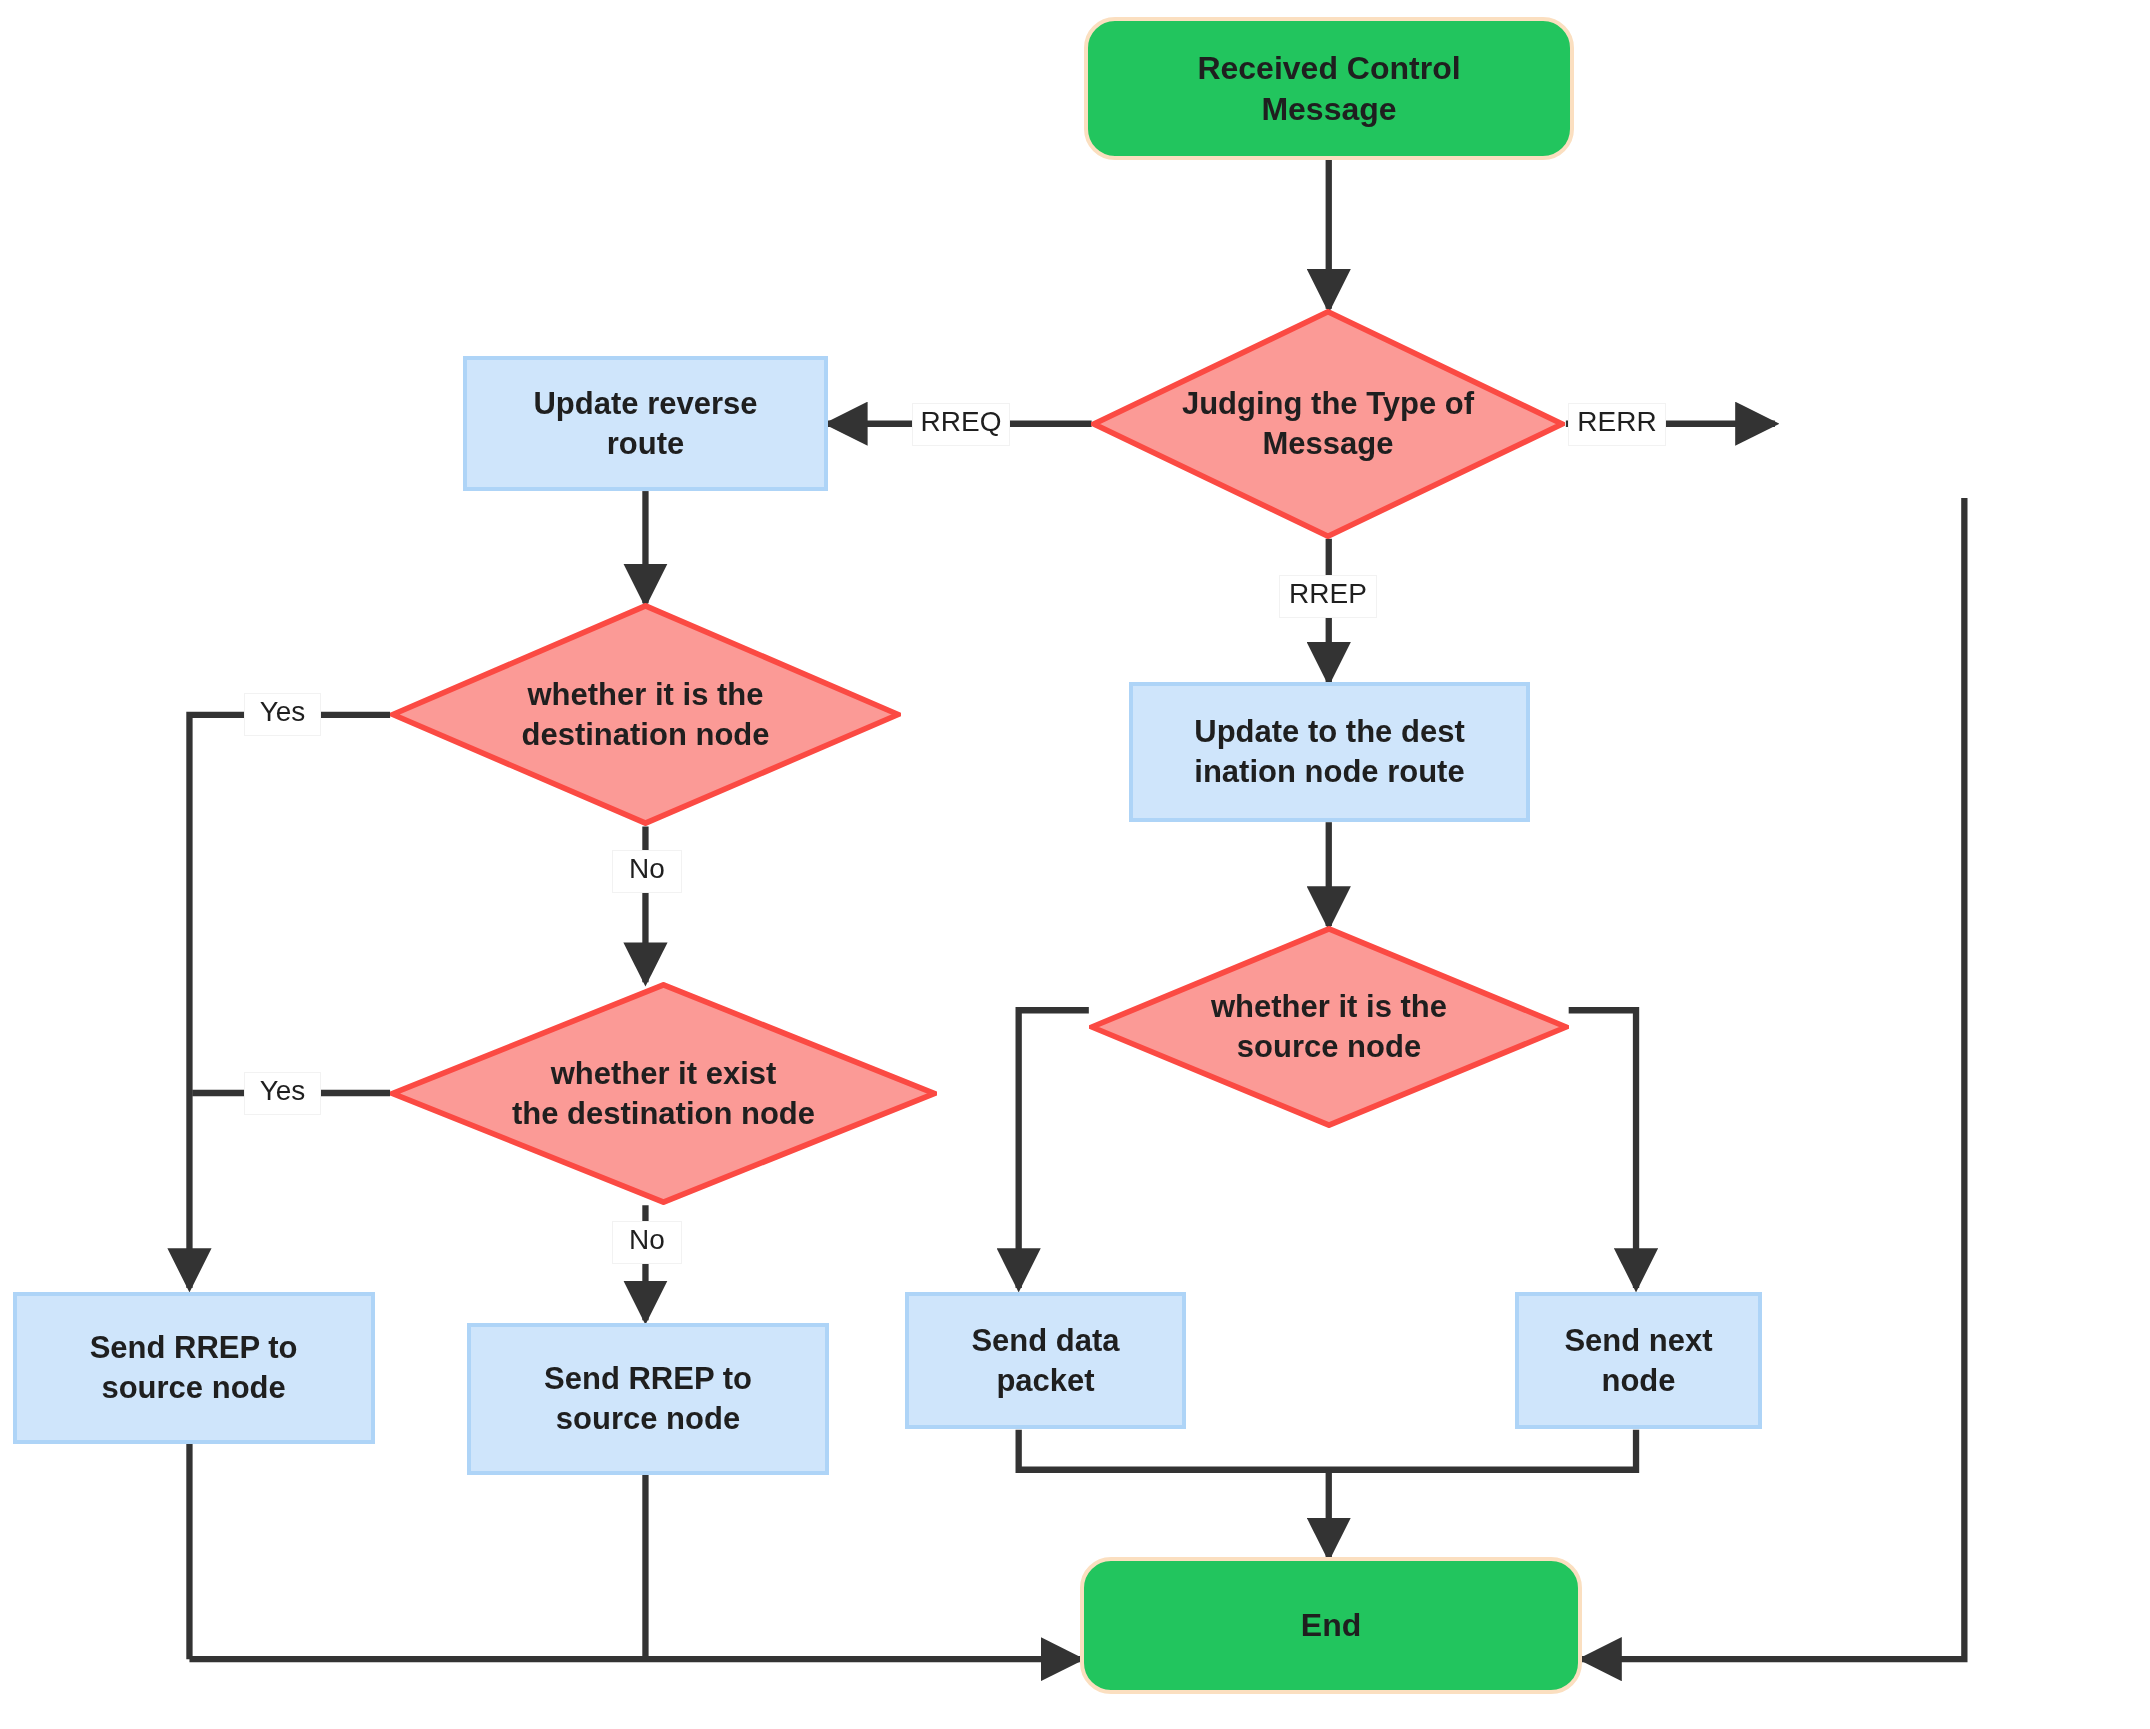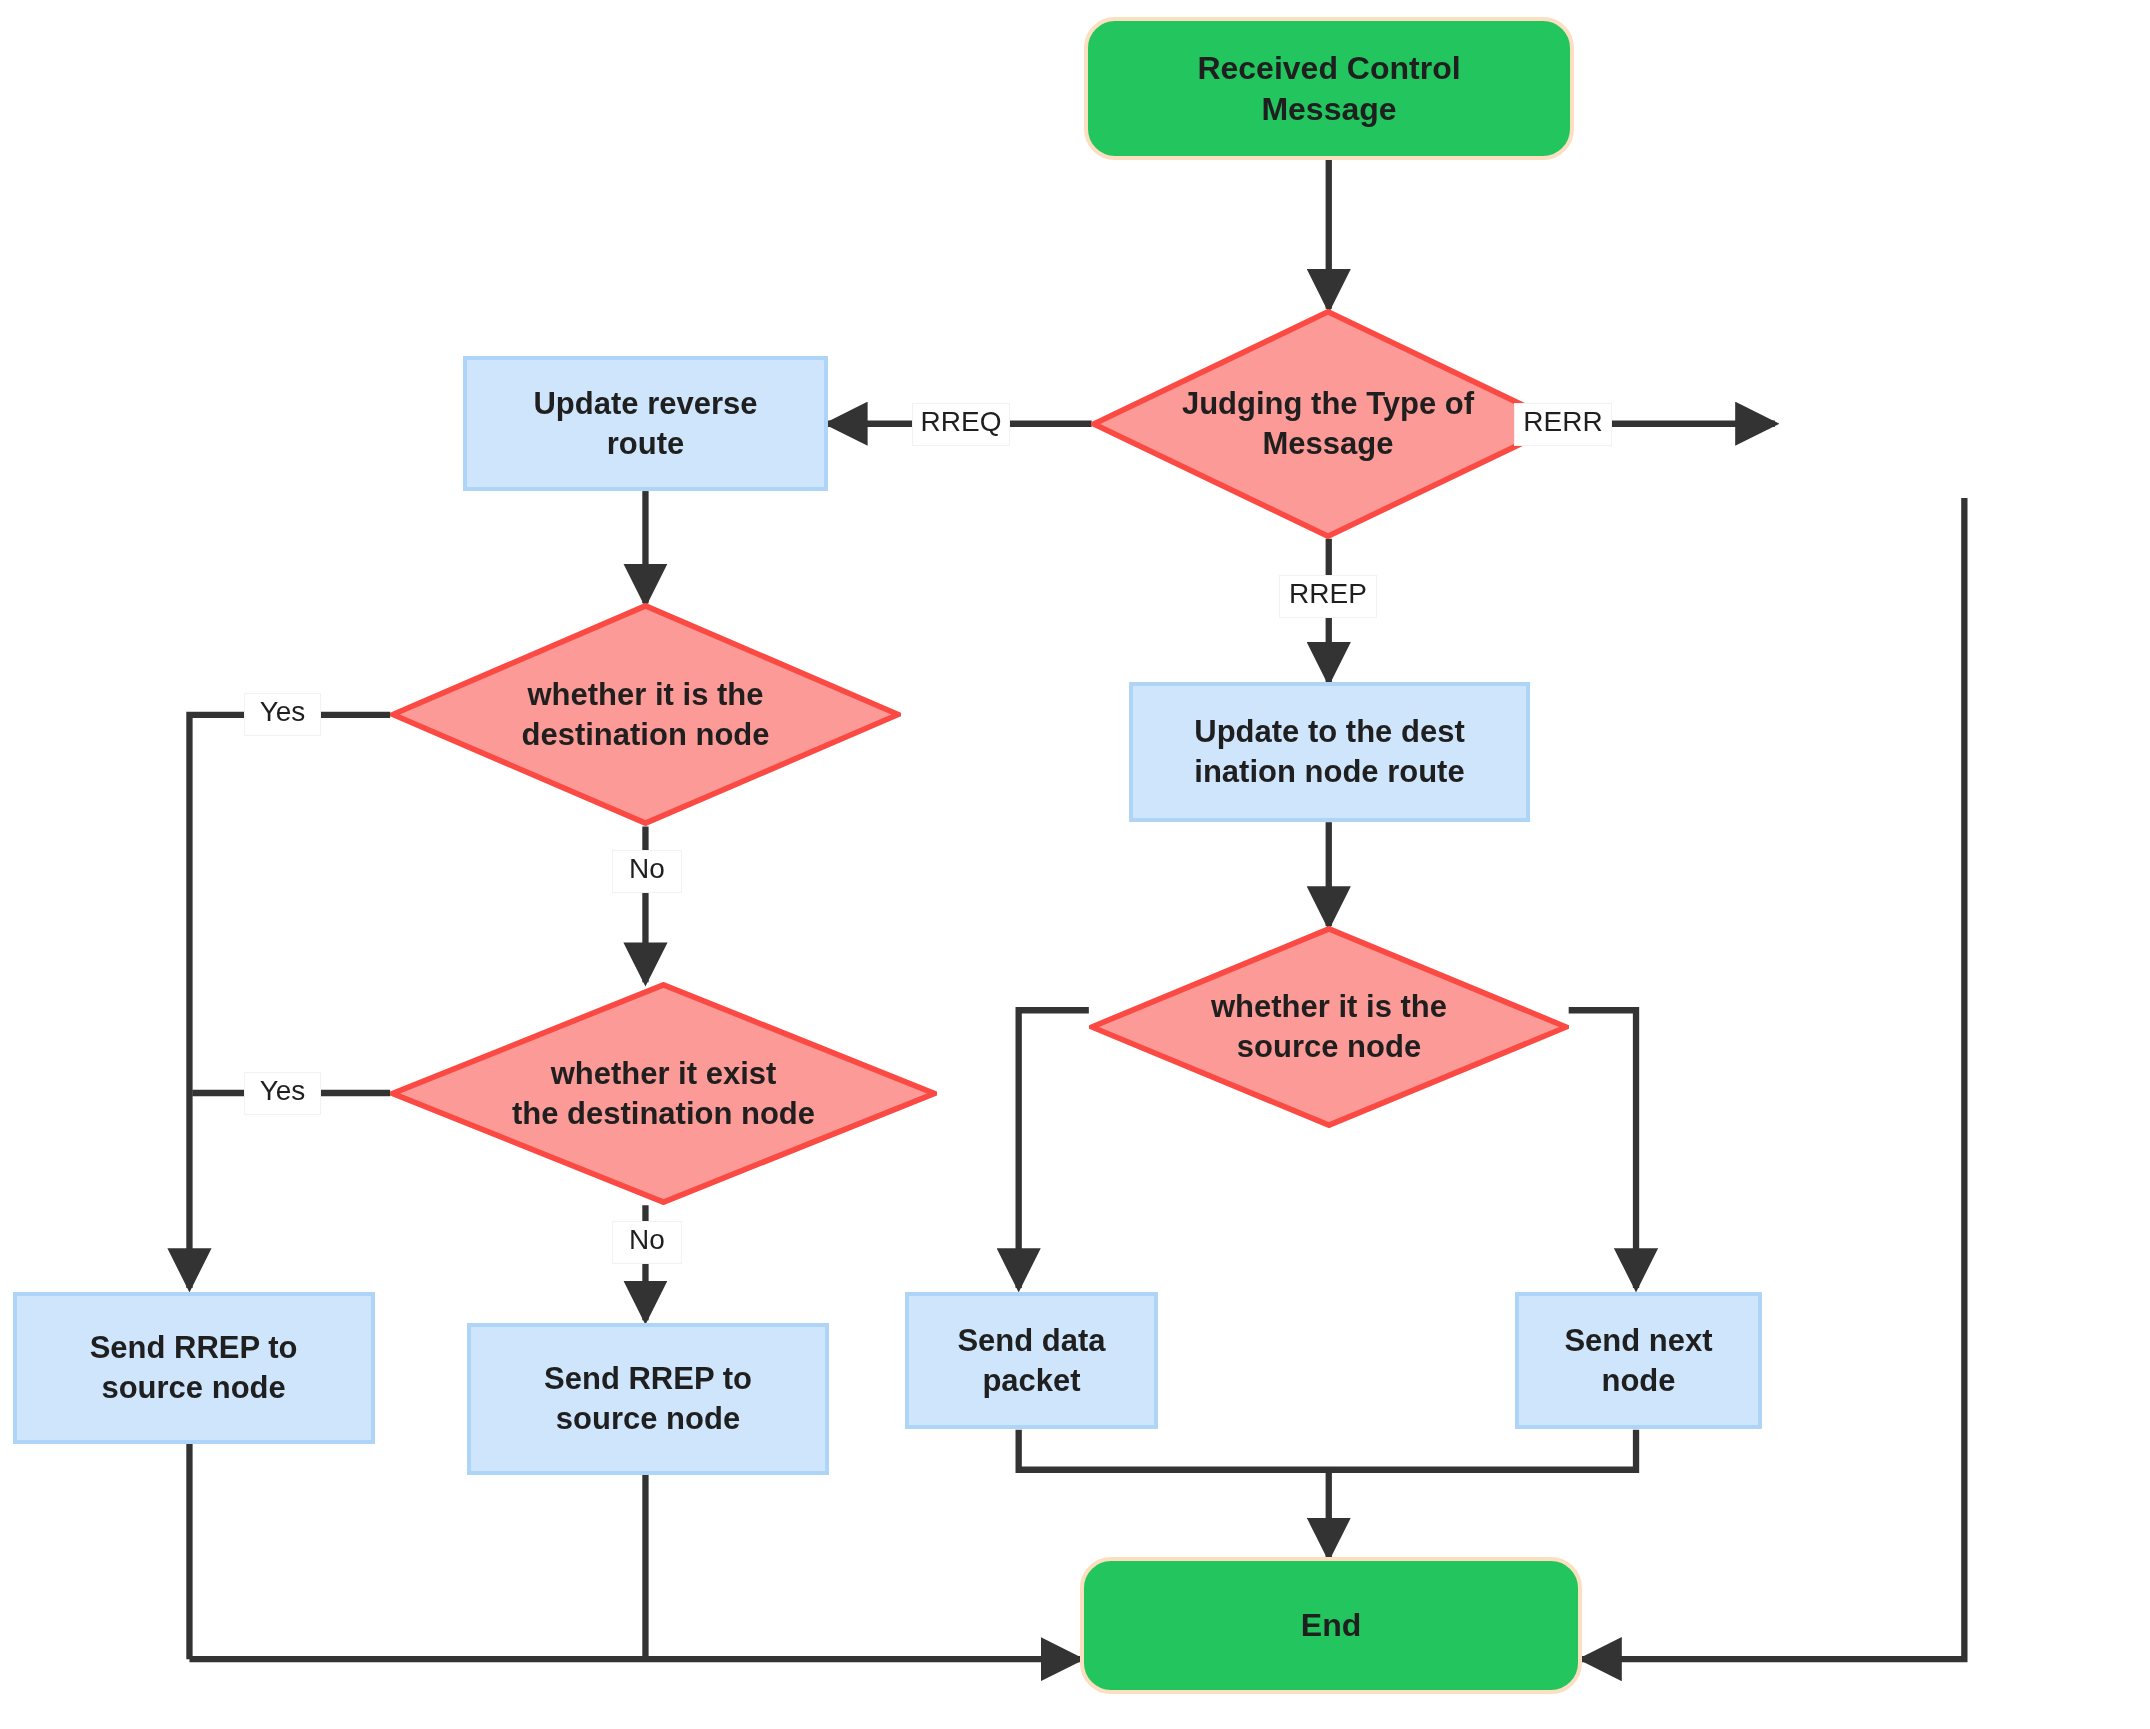--- a/index.html
+++ b/index.html
@@ -183,37 +183,37 @@
   <div class="node process" style="left:12.6px; top:1292px; width:362px; height:152px;">
     <span style="white-space:pre-line;">Send RREP to
 source node</span>
   </div>
 
   <div class="node process" style="left:467px; top:1323px; width:362px; height:152px;">
     <span style="white-space:pre-line;">Send RREP to
 source node</span>
   </div>
 
-  <div class="node process" style="left:905px; top:1292px; width:253px; height:137px;">
+  <div class="node process" style="left:905px; top:1292px; width:281px; height:137px;">
     <span style="white-space:pre-line;">Send data
 packet</span>
   </div>
 
   <div class="node process" style="left:1515px; top:1292px; width:247px; height:137px;">
     <span style="white-space:pre-line;">Send next
 node</span>
   </div>
 
   <div class="node terminator" style="left:1080px; top:1557px; width:502px; height:137px;">
     <span style="white-space:pre-line;">End</span>
   </div>
 
   <div class="edge-label" style="left:912px; top:403px; width:98px; height:43px;">RREQ</div>
 
-  <div class="edge-label" style="left:1514px; top:403px; width:98px; height:43px;">RERR</div>
+  <div class="edge-label" style="left:1568px; top:403px; width:98px; height:43px;">RERR</div>
 
   <div class="edge-label" style="left:1279px; top:575px; width:98px; height:43px;">RREP</div>
 
   <div class="edge-label" style="left:244px; top:693px; width:77px; height:43px;">Yes</div>
 
   <div class="edge-label" style="left:612px; top:850px; width:70px; height:43px;">No</div>
 
   <div class="edge-label" style="left:244px; top:1072px; width:77px; height:43px;">Yes</div>
 
   <div class="edge-label" style="left:612px; top:1221px; width:70px; height:43px;">No</div>

